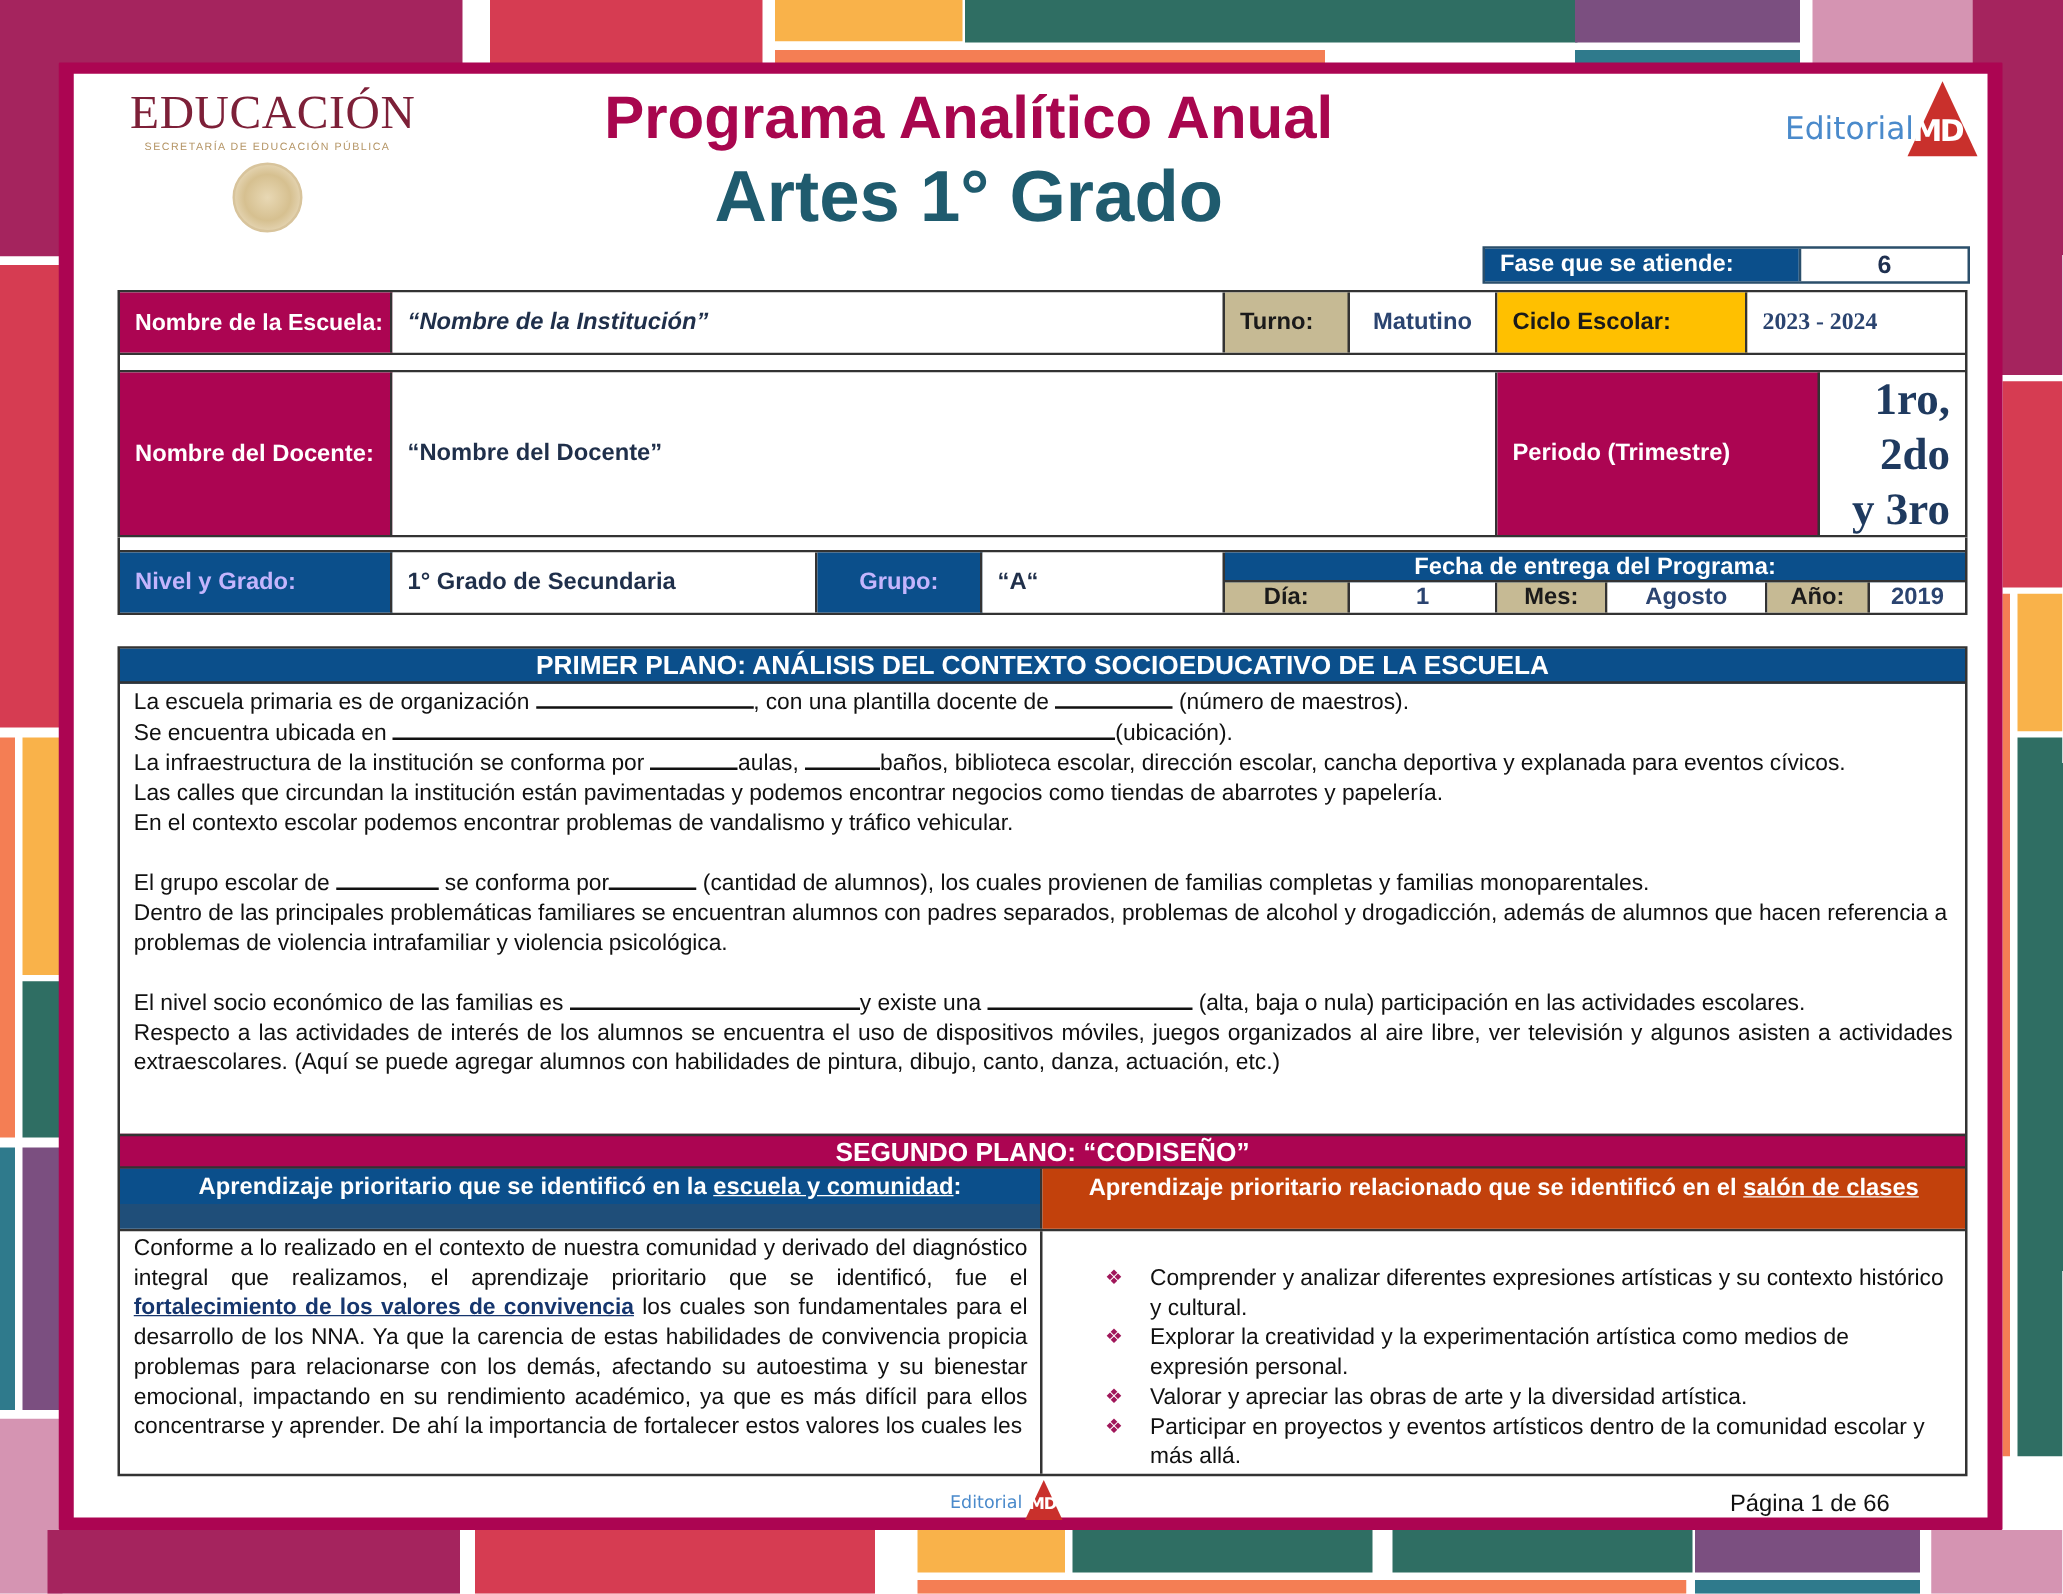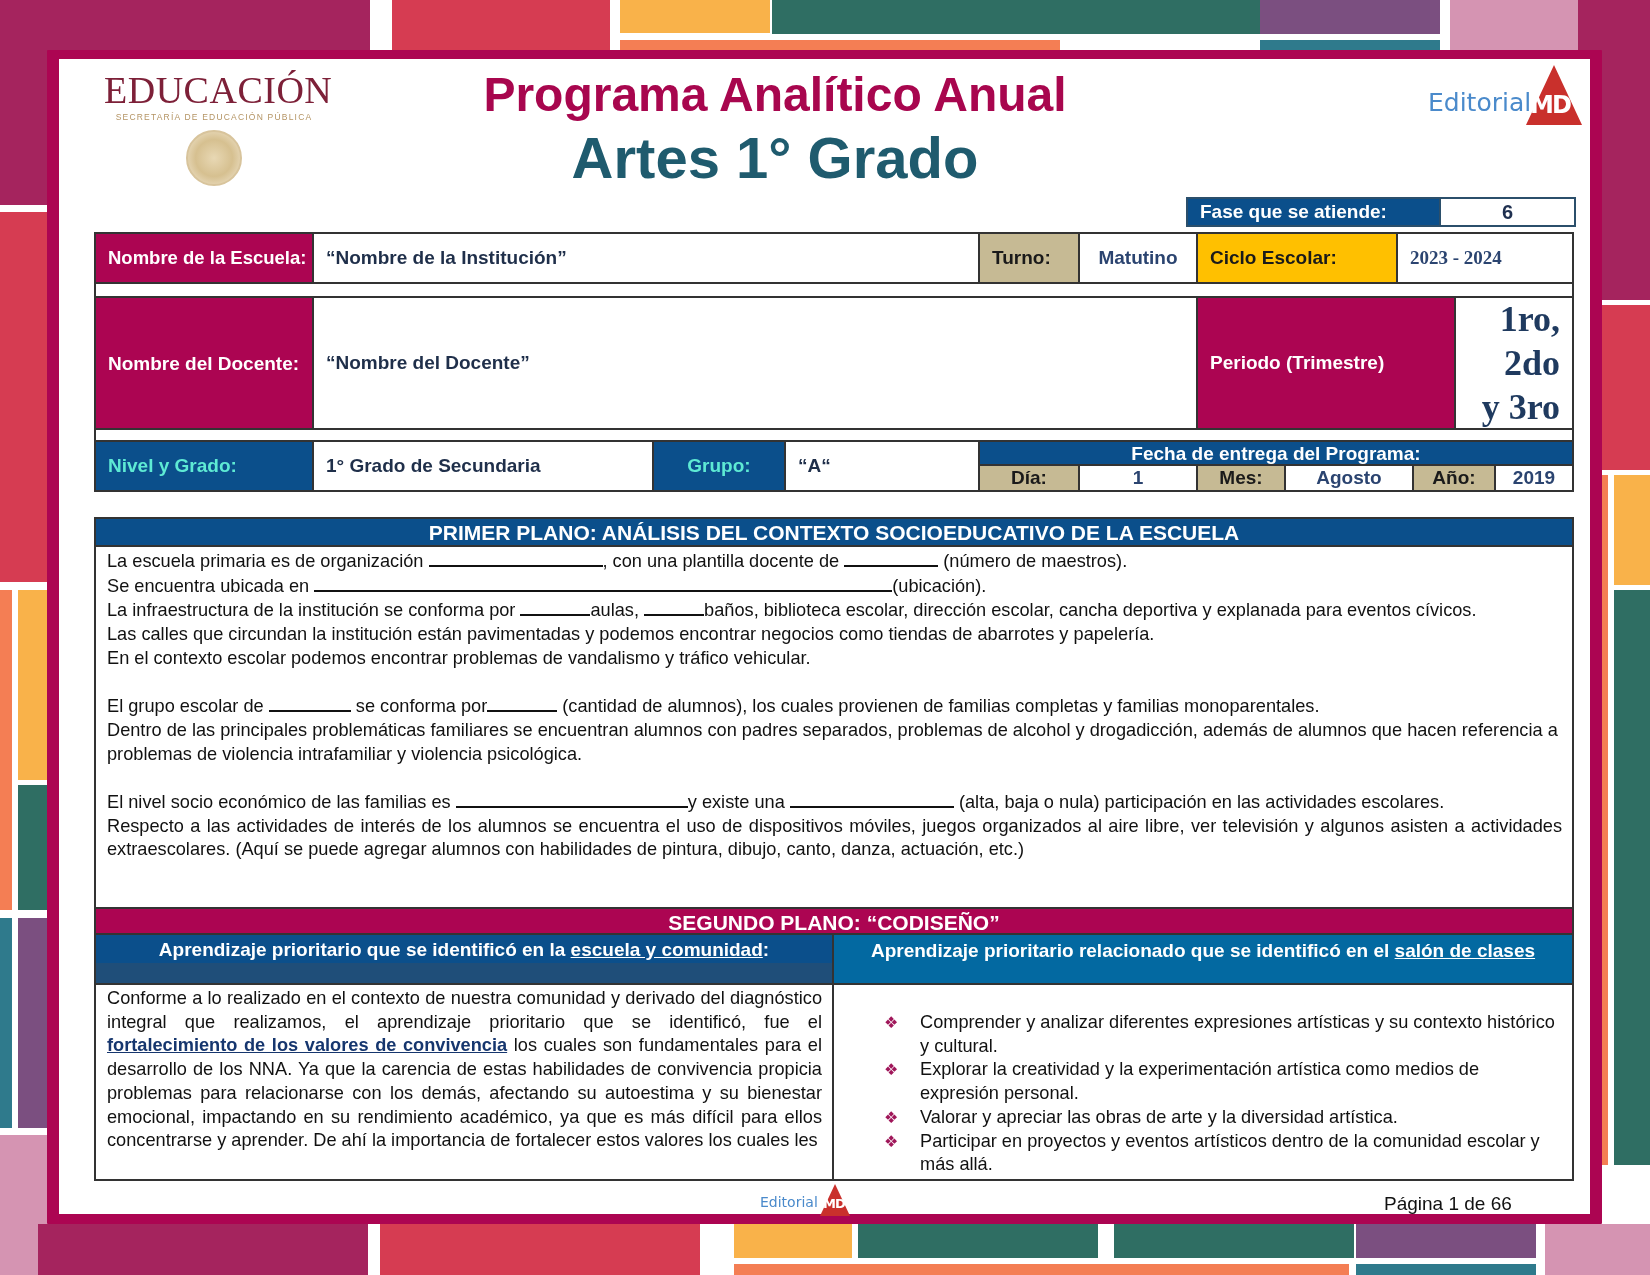--- a/index.html
+++ b/index.html
@@ -37,21 +37,21 @@
   
   .fase { position: absolute; left: 1186px; top: 197px; width: 390px; height: 30px; border: 2px solid #2B4F6B; display: flex; }
   .fase-label { width: 251px; background: #0B4F8B; color: #fff; font-weight: bold; font-size: 19px; padding: 2px 0 0 12px; }
   .fase-value { flex: 1; text-align: center; font-weight: bold; font-size: 20px; color: #1F3050; border-left: 2px solid #2B4F6B; padding-top: 2px; }
 
   
   .info { position: absolute; left: 94px; width: 1480px; border: 2px solid #333; }
   .cell { position: absolute; top: 0; bottom: 0; display: flex; align-items: center; font-size: 19px; font-weight: bold; border-right: 2px solid #333; }
   .cell:last-child { border-right: none; font-family: Liberation Serif, serif; }
   .c-mag { background: #AC0552; color: #ffffff; }
-  .c-blue { background: #0B4F8B; color: #5eead4; }
+  .c-blue { background: #0B4F8B; color: #c4b5fd; }
   .c-tan { background: #C6BA94; color: #1a1a1a; }
   .c-gold { background: #FFC000; color: #1a1a1a; }
   .c-white { background: #ffffff; color: #1F2F4A; }
   .pad { padding-left: 12px; }
   .ctr { justify-content: center; }
   .thin-gap { position: absolute; left: 94px; width: 1480px; border-left: 2px solid #333; border-right: 2px solid #333; background: #fff; }
 
   .fecha-block { position: absolute; top: 0; bottom: 0; }
   .fecha-title { position: absolute; left: 0; right: 0; top: 0; height: 24px; background: #0B4F8B; color: #fff; font-weight: bold; font-size: 19px; text-align: center; line-height: 24px; border-bottom: 2px solid #333; }
   .fecha-row { position: absolute; left: 0; right: 0; top: 24px; bottom: 0; }
@@ -62,21 +62,21 @@
   .plano { position: absolute; left: 94px; top: 517px; width: 1480px; height: 664px; border: 2px solid #333; }
   .plano-h1 { height: 28px; background: #0B4F8B; color: #fff; font-weight: bold; font-size: 21px; text-align: center; line-height: 28px; border-bottom: 2px solid #333; }
   .plano-body { padding: 2px 10px 0 11px; font-size: 18.2px; line-height: 23.7px; color: #111; height: 360px; }
   .plano-body p { margin: 0; }
   .plano-body .gap { height: 23.7px; }
   .blank { display: inline-block; border-bottom: 2px solid #111; height: 18px; vertical-align: baseline; }
 
   .plano-h2 { height: 28px; background: #AC0552; color: #fff; font-weight: bold; font-size: 21px; text-align: center; line-height: 28px; border-top: 2px solid #333; border-bottom: 2px solid #333; }
   .cod-head { display: flex; height: 50px; border-bottom: 2px solid #333; }
   .cod-head-l { width: 738px; background: #0B4F8B; color: #fff; font-weight: bold; font-size: 19px; text-align: center; padding-top: 4px; border-right: 2px solid #333; background: linear-gradient(#0B4F8B 0, #0B4F8B 28px, #1F4E79 28px); }
-  .cod-head-r { flex: 1; background: #0369a1; color: #fff; font-weight: bold; font-size: 19px; text-align: center; padding: 4px 30px 0; line-height: 23px; }
+  .cod-head-r { flex: 1; background: #c2410c; color: #fff; font-weight: bold; font-size: 19px; text-align: center; padding: 4px 30px 0; line-height: 23px; }
   .u { text-decoration: underline; }
   .cod-body { display: flex; height: 194px; }
   .cod-l { width: 738px; padding: 2px 10px 0 11px; font-size: 18.2px; line-height: 23.7px; text-align: justify; color: #111; border-right: 2px solid #333; overflow: hidden; }
   .cod-l .hl { color: #16366E; font-weight: bold; text-decoration: underline; }
   .cod-r { flex: 1; padding: 26px 12px 0 50px; font-size: 18.2px; line-height: 23.7px; color: #111; }
   .cod-r li { list-style: none; position: relative; padding-left: 36px; }
   .cod-r .bul { position: absolute; left: 0; top: 0; color: #A0175A; font-size: 16px; }
 
   
   .foot-logo { position: absolute; left: 760px; top: 1184px; width: 95px; height: 32px; }
@@ -140,21 +140,21 @@
 
 <div class="fase">
   <div class="fase-label">Fase que se atiende:</div>
   <div class="fase-value">6</div>
 </div>
 
 <div class="info" style="top:232px;height:52px;">
   <div class="cell c-mag pad" style="left:0;width:218px;line-height:22px;font-size:18.5px;">
       <span>Nombre de la Escuela:</span>
     </div>
-  <div class="cell c-white pad" style="left:218px;width:666px;color:#1F2F4A;">
+  <div class="cell c-white pad" style="left:218px;width:666px;color:#1F2F4A;font-style:italic;">
       <span>“Nombre de la Institución”</span>
     </div>
   <div class="cell c-tan pad" style="left:884px;width:100px;">
       <span>Turno:</span>
     </div>
   <div class="cell c-white ctr" style="left:984px;width:118px;color:#2B4470;">
       <span>Matutino</span>
     </div>
   <div class="cell c-gold pad" style="left:1102px;width:200px;">
       <span>Ciclo Escolar:</span>

